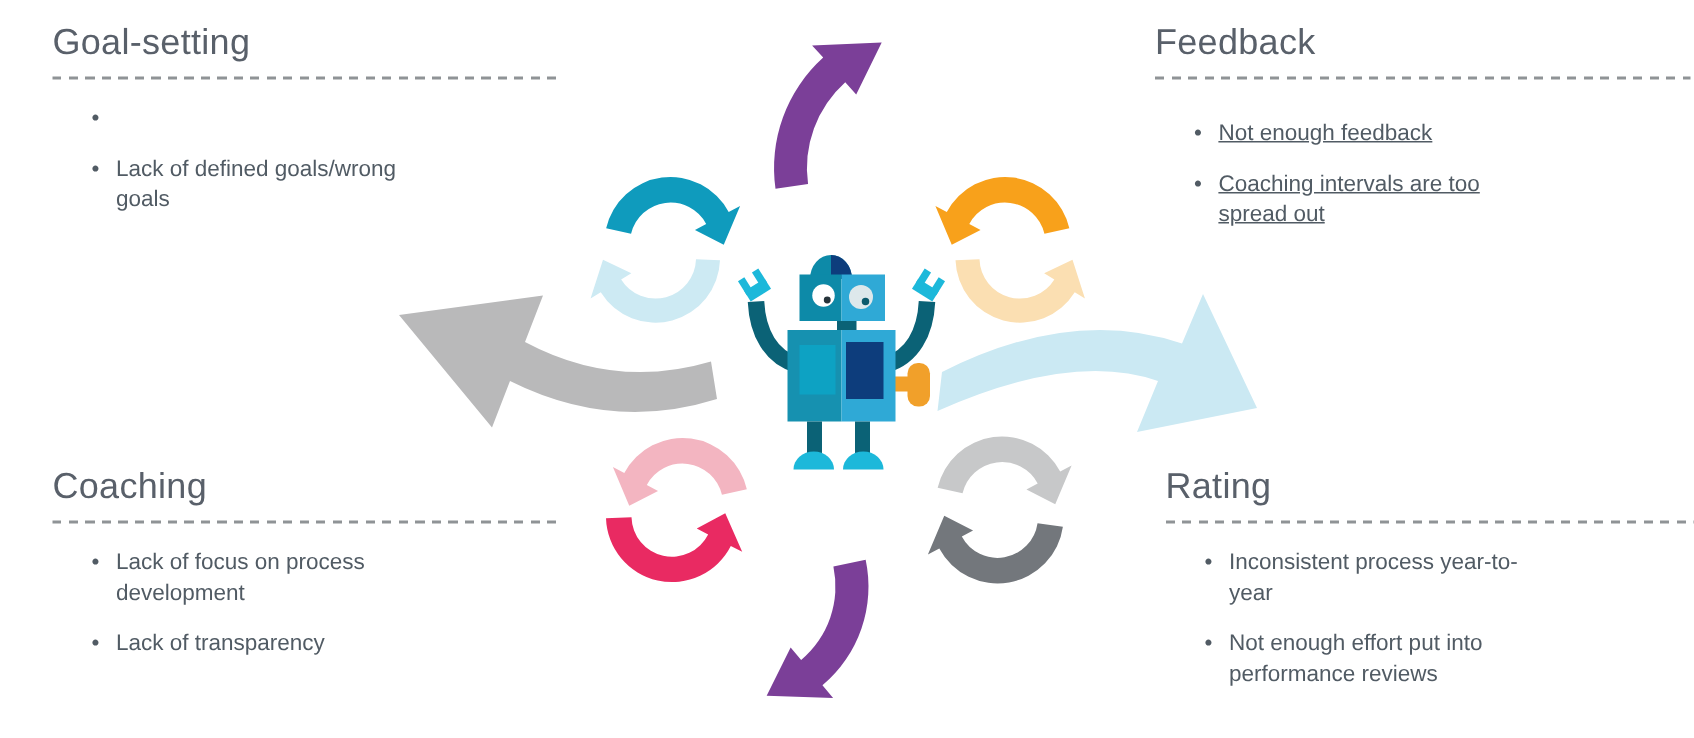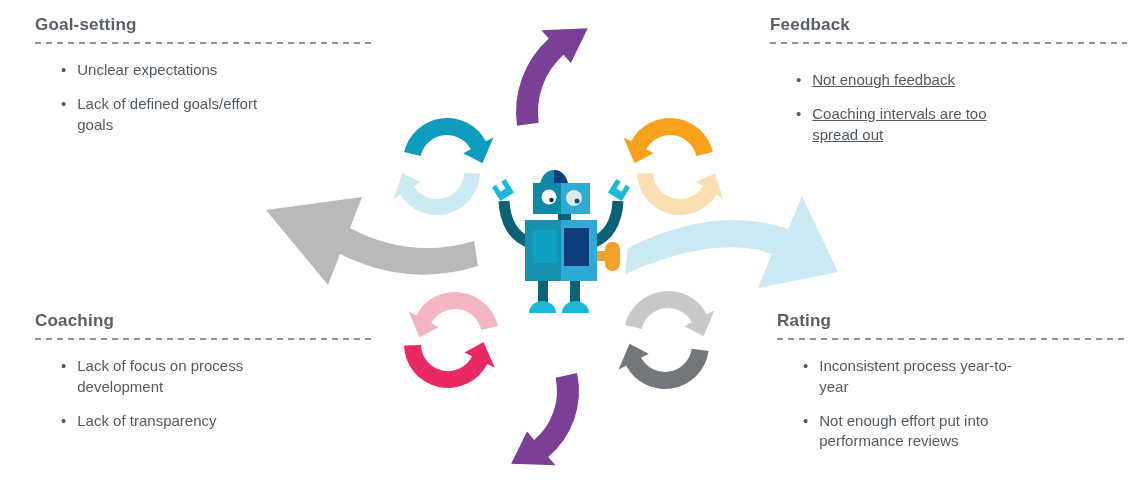--- a/index.html
+++ b/index.html
@@ -5,21 +5,21 @@
   html,body{margin:0;padding:0;background:#fff;}
   body{
     width:1129px;height:492px;position:relative;overflow:hidden;
     font-family:"Liberation Sans", sans-serif;
   }
   .stage{position:absolute;inset:0;}
   svg.diagram{position:absolute;left:0;top:0;width:1129px;height:492px;}
 
   .section{position:absolute;}
   .section h2{
-    margin:0 0 7px 0;font-weight:700;font-size:17px;line-height:1.25;
+    margin:0 0 7px 0;font-weight:400;font-size:24px;line-height:1.25;
     color:var(--titleColor);letter-spacing:.2px;
   }
   .dash{
     height:2px;width:100%;
     background:repeating-linear-gradient(90deg,var(--dashColor) 0 6px,transparent 6px 11px);
   }
   .section ul{
     list-style:none;margin:16px 0 0 0;padding:0 0 0 26px;
     display:flex;flex-direction:column;gap:13px;
   }
@@ -115,25 +115,24 @@
       <path d="M562 313 A13.5 12 0 0 1 589 313 Z" class="f-cyan"></path>
     </g>
   </svg>
 
   <div class="section" id="sec-gs">
     <h2>Goal-setting</h2>
     <div class="dash"></div>
     <ul>
       <li>
           <span class="dot">•</span>
-          <span class="bt">Unclear expectations</span>
         </li>
       <li>
           <span class="dot">•</span>
-          <span class="bt">Lack of defined goals/effort goals</span>
+          <span class="bt">Lack of defined goals/wrong goals</span>
         </li>
     </ul>
   </div>
 
   <div class="section" id="sec-fb">
     <h2>Feedback</h2>
     <div class="dash"></div>
     <ul>
       <li>
           <span class="dot">•</span>

